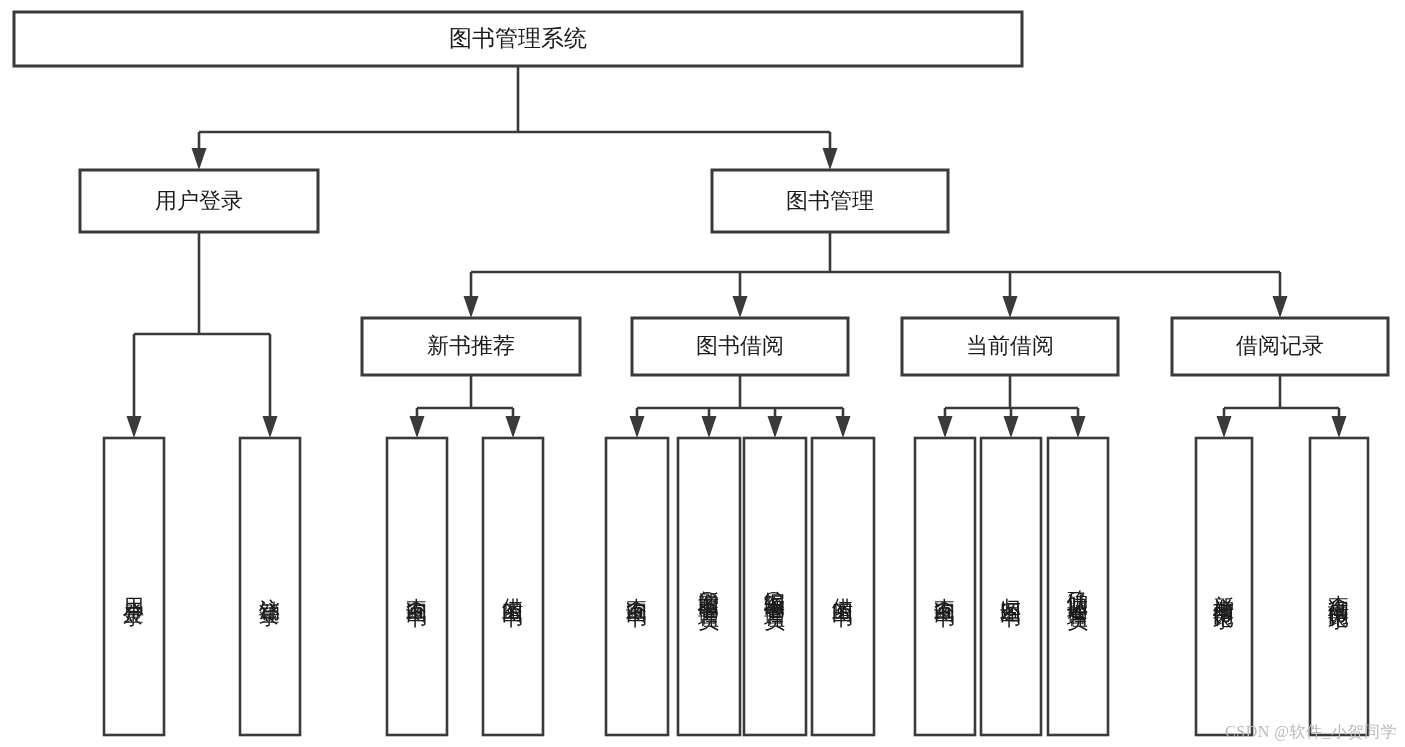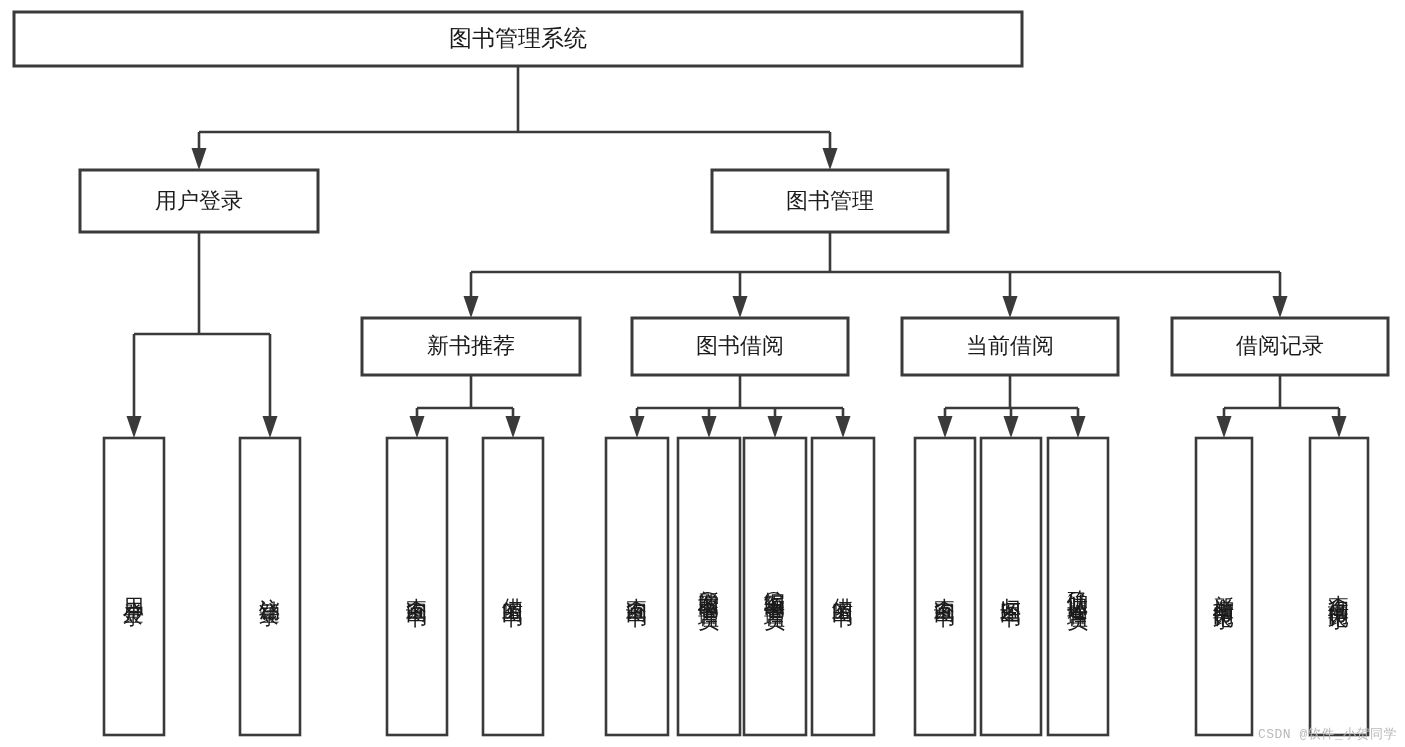--- a/index.html
+++ b/index.html
@@ -76,22 +76,22 @@
     align-items: center;
     justify-content: center;
     white-space: nowrap;
     pointer-events: none;
     user-select: none;
   }
   .watermark {
     position: absolute;
     right: 8px;
     bottom: 4px;
-    font-family: Liberation Mono, monospace;
-    font-size: 13px;
+    font-family: Liberation Serif, serif;
+    font-size: 16px;
     color: #b9b9b9;
     letter-spacing: 0.5px;
     white-space: nowrap;
     user-select: none;
   }
 </style>
 </head>
 <body>
 
 <div id="diagram-root">

